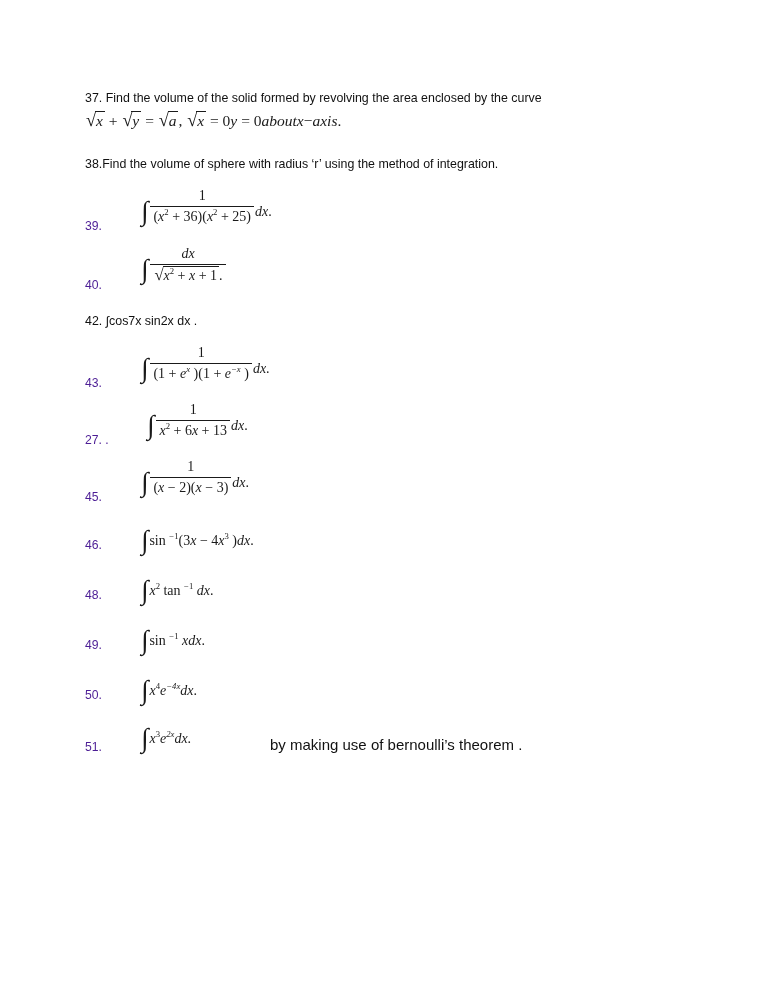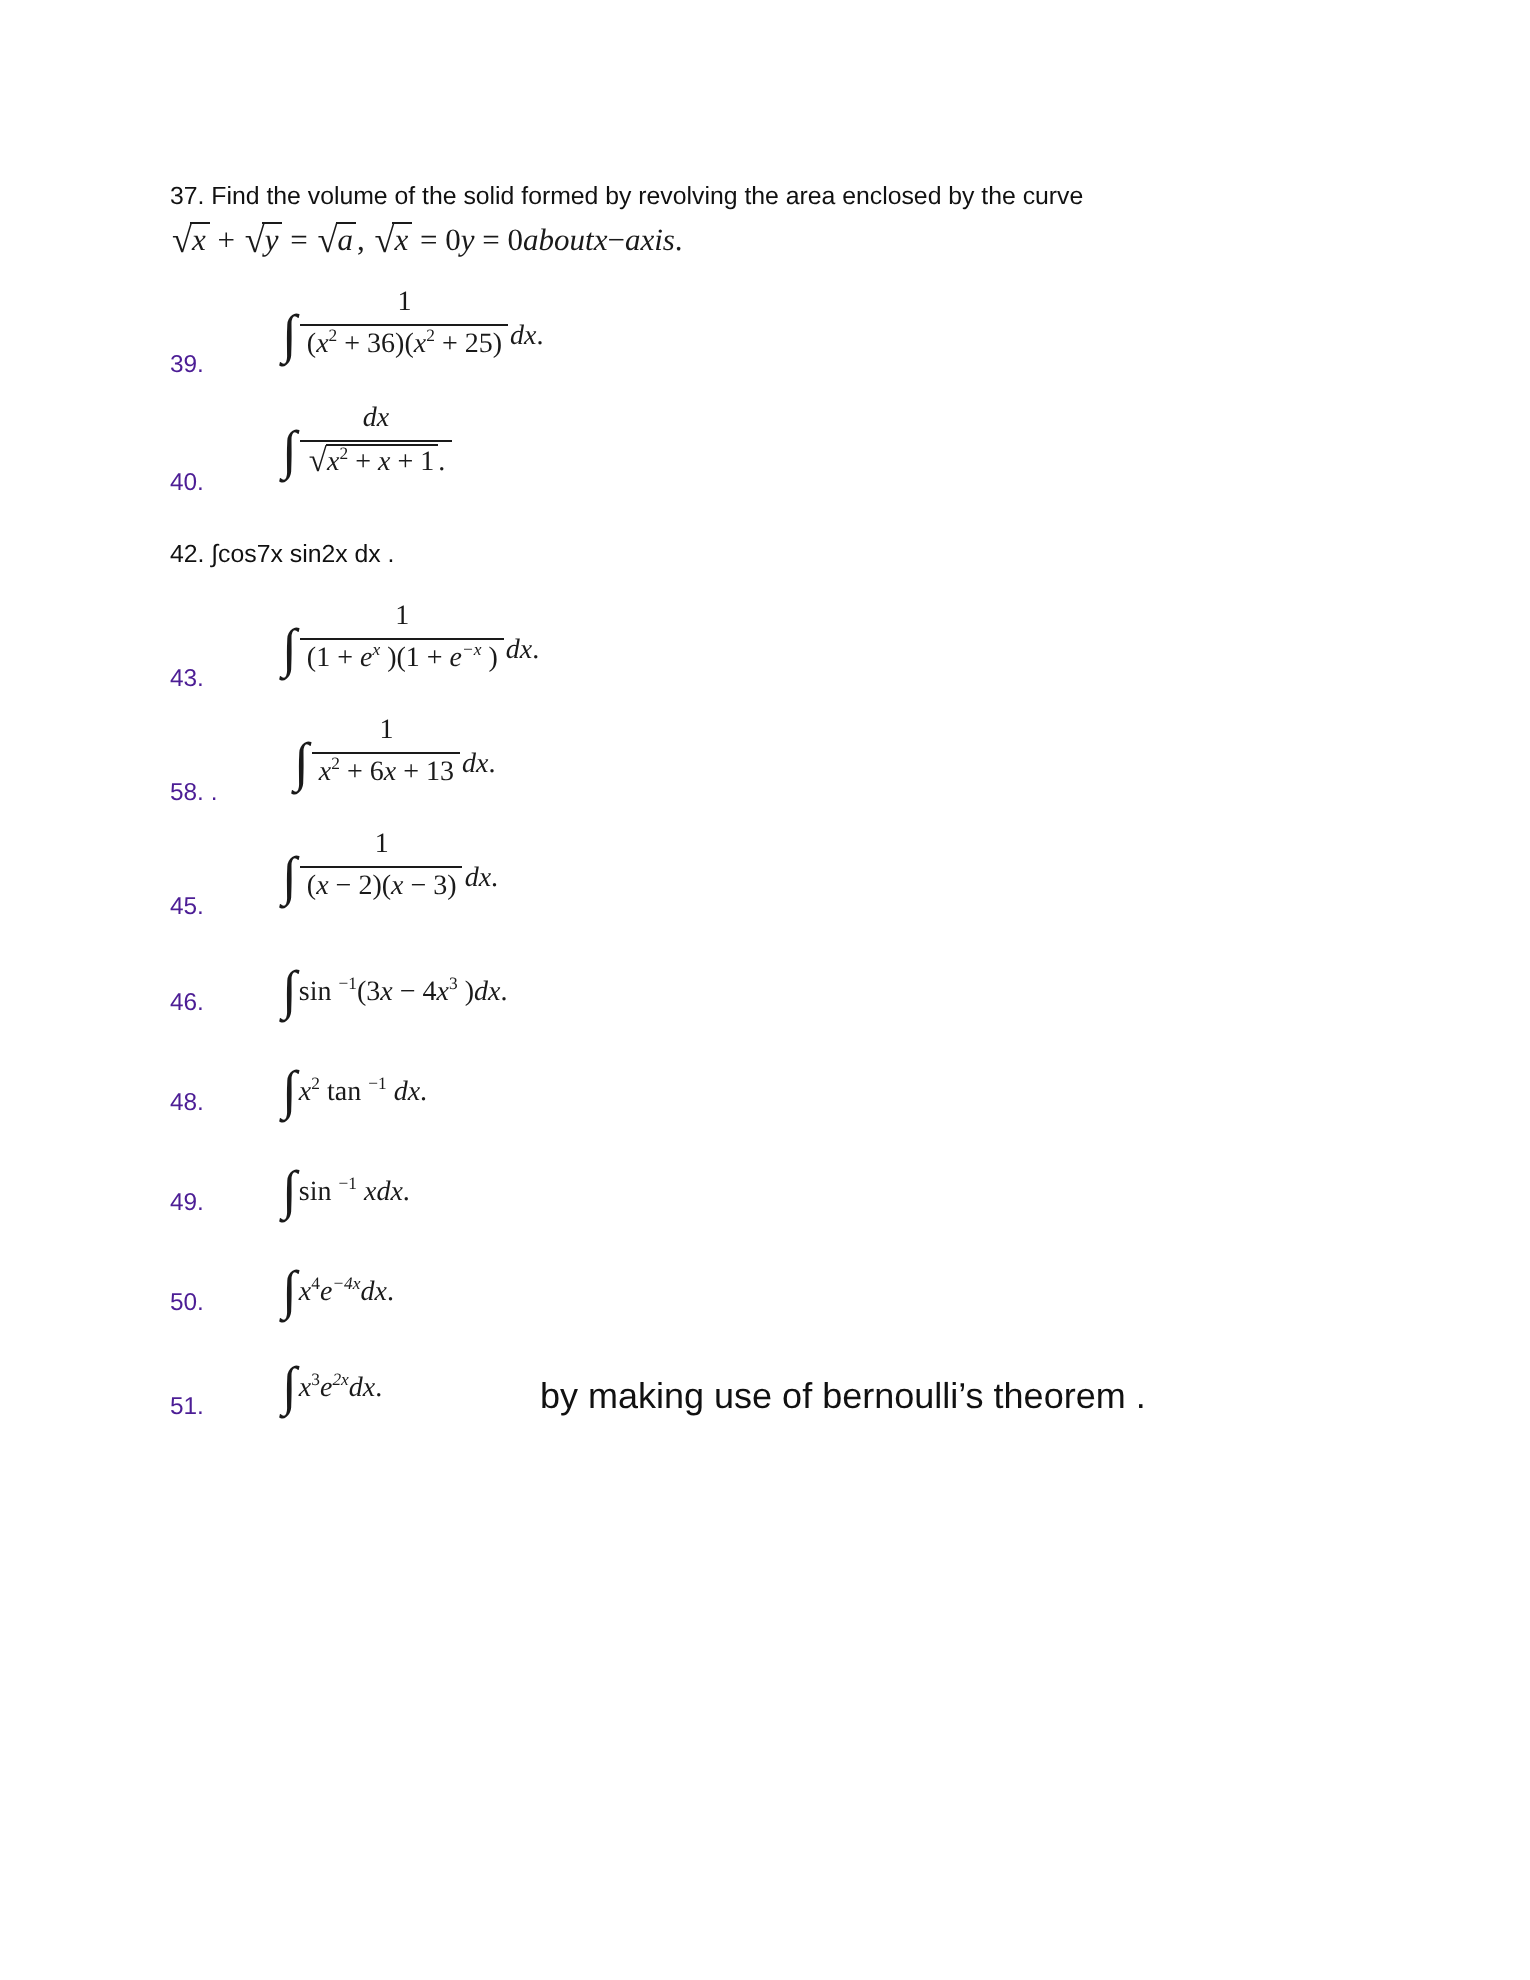--- a/index.html
+++ b/index.html
@@ -130,21 +130,21 @@
     font-style: normal;
   }
   .sqrt > .radicand {
     display: inline-block;
     border-top: 1.1px solid #1a1a1a;
     padding: 0 2px 0 1px;
   }
 
   .trailing-note {
     font-family: "Liberation Sans", sans-serif;
-    font-size: 18px;
+    font-size: 15px;
     color: #111111;
     margin-left: 10px;
     vertical-align: baseline;
     margin-top: 44px;
   }
 </style>
 </head>
 <body>
 
 <div id="page">
@@ -157,20 +157,23 @@
         <span class="mo">+</span>
         <span class="sqrt"><span class="rad">√</span><span class="radicand mi">y</span></span>
         <span class="mo">=</span>
         <span class="sqrt"><span class="rad">√</span><span class="radicand mi">a</span></span><span class="mo">,</span>
         <span class="sqrt"><span class="rad">√</span><span class="radicand mi">x</span></span>
         <span class="mo">=</span> <span class="mn">0</span><span class="mi">y</span>
         <span class="mo">=</span> <span class="mn">0</span><span class="mit">about</span><span class="mit">x</span><span class="mo">−</span><span class="mit">axis</span><span class="mo">.</span>
       </div>
     </div>
 
+    <div style="margin-top:26px;">
+      <div class="q-text">38.Find the volume of sphere with radius ‘r’ using the method of integration.</div>
+    </div>
 
     <div class="q-math" style="margin-top:24px; height:34px;">
       <span class="q-num">39.</span>
       <span class="q-body" style="font-size:14px; position:absolute; left:28px; bottom:1px;">
         <span class="intg">∫</span><span class="frac"><span class="num mn">1</span><span class="den">(<span class="mi">x</span><sup class="exn">2</sup> <span class="mo">+</span> <span class="mn">36</span>)(<span class="mi">x</span><sup class="exn">2</sup> <span class="mo">+</span> <span class="mn">25</span>)</span></span><span class="mit">dx</span><span class="mo">.</span>
       </span>
     </div>
 
     <div class="q-math" style="margin-top:23px; height:36px;">
       <span class="q-num">40.</span>
@@ -185,21 +188,21 @@
     </div>
 
     <div class="q-math" style="margin-top:24px; height:34px;">
       <span class="q-num">43.</span>
       <span class="q-body" style="font-size:14px; position:absolute; left:28px; bottom:1px;">
         <span class="intg">∫</span><span class="frac"><span class="num mn">1</span><span class="den">(<span class="mn">1</span> <span class="mo">+</span> <span class="mi">e</span><sup class="ex">x</sup> )(<span class="mn">1</span> <span class="mo">+</span> <span class="mi">e</span><sup class="ex">−x</sup> )</span></span><span class="mit">dx</span><span class="mo">.</span>
       </span>
     </div>
 
     <div class="q-math" style="margin-top:23px; height:34px;">
-      <span class="q-num">58. .</span>
+      <span class="q-num">27. .</span>
       <span class="q-body" style="font-size:14px; position:absolute; left:34px; bottom:1px;">
         <span class="intg">∫</span><span class="frac"><span class="num mn">1</span><span class="den"><span class="mi">x</span><sup class="exn">2</sup> <span class="mo">+</span> <span class="mn">6</span><span class="mi">x</span> <span class="mo">+</span> <span class="mn">13</span></span></span><span class="mit">dx</span><span class="mo">.</span>
       </span>
     </div>
 
     <div class="q-math" style="margin-top:23px; height:34px;">
       <span class="q-num">45.</span>
       <span class="q-body" style="font-size:14px; position:absolute; left:28px; bottom:1px;">
         <span class="intg">∫</span><span class="frac"><span class="num mn">1</span><span class="den">(<span class="mi">x</span> <span class="mo">−</span> <span class="mn">2</span>)(<span class="mi">x</span> <span class="mo">−</span> <span class="mn">3</span>)</span></span><span class="mit">dx</span><span class="mo">.</span>
       </span>

